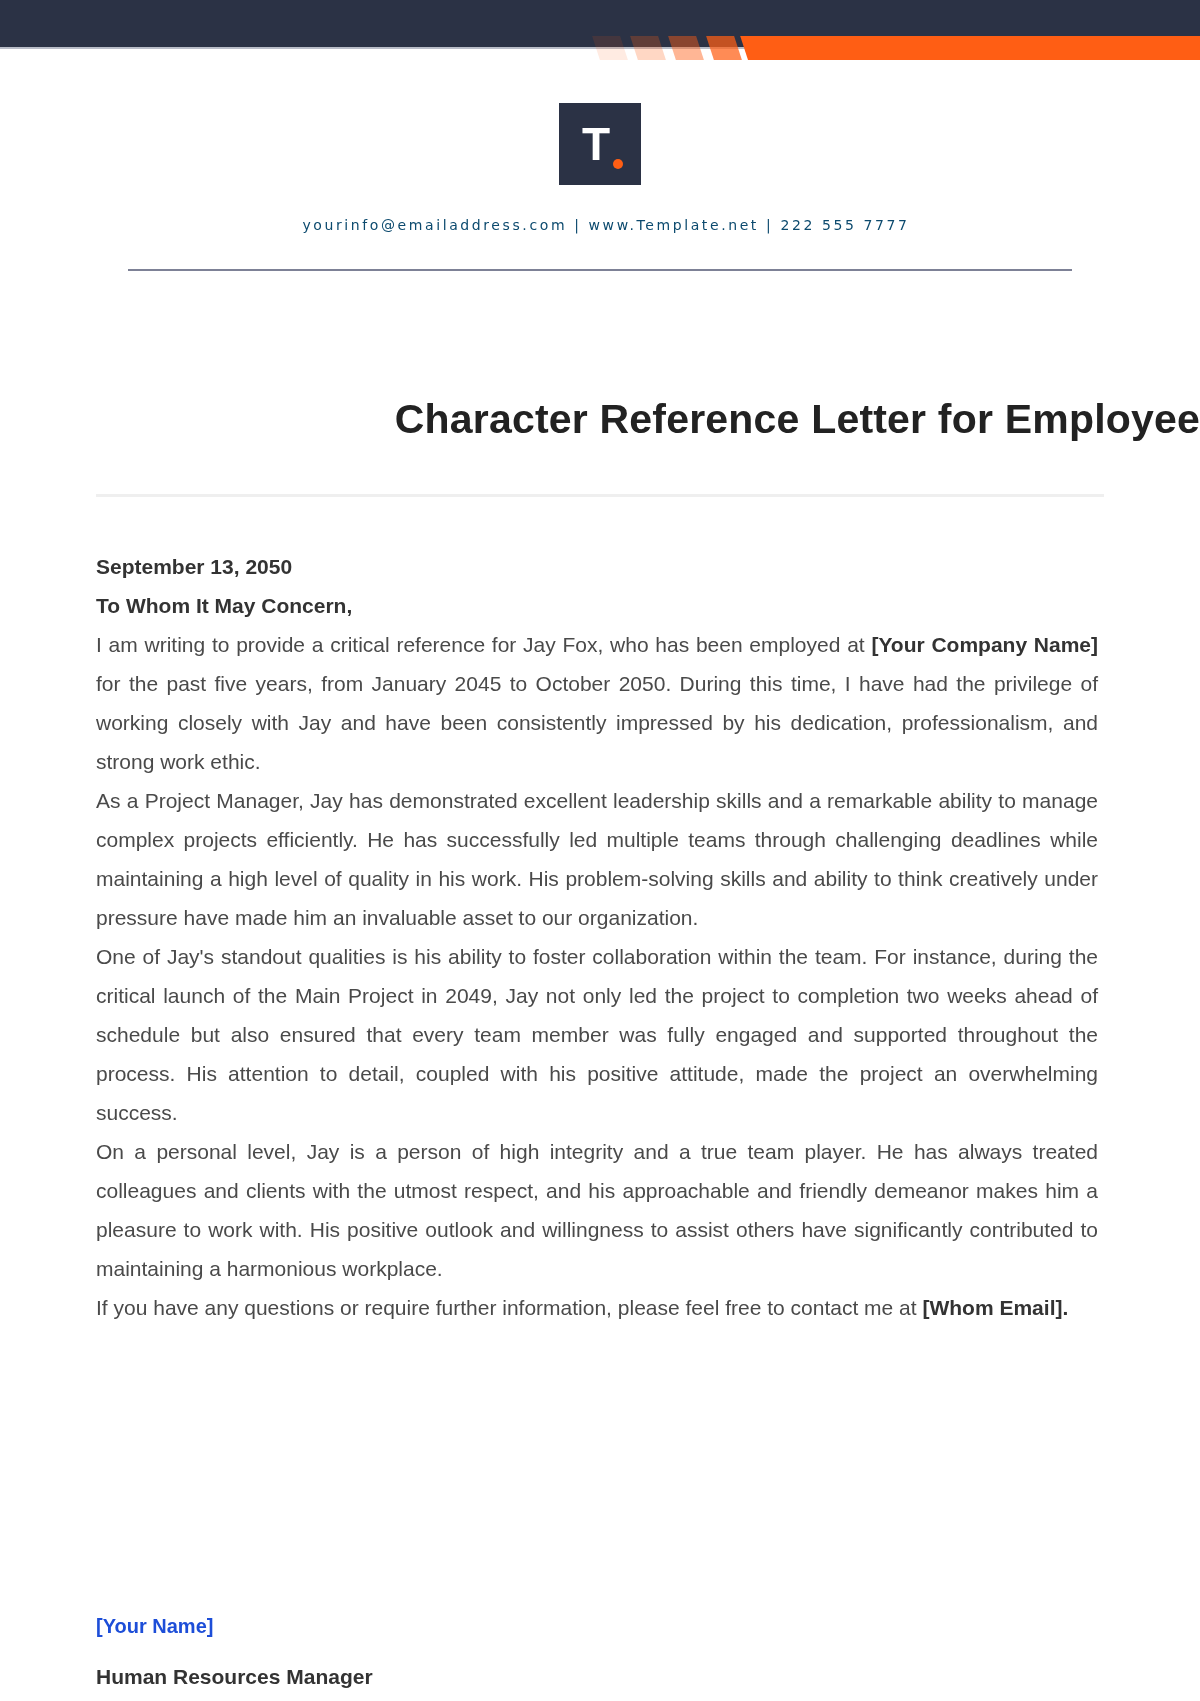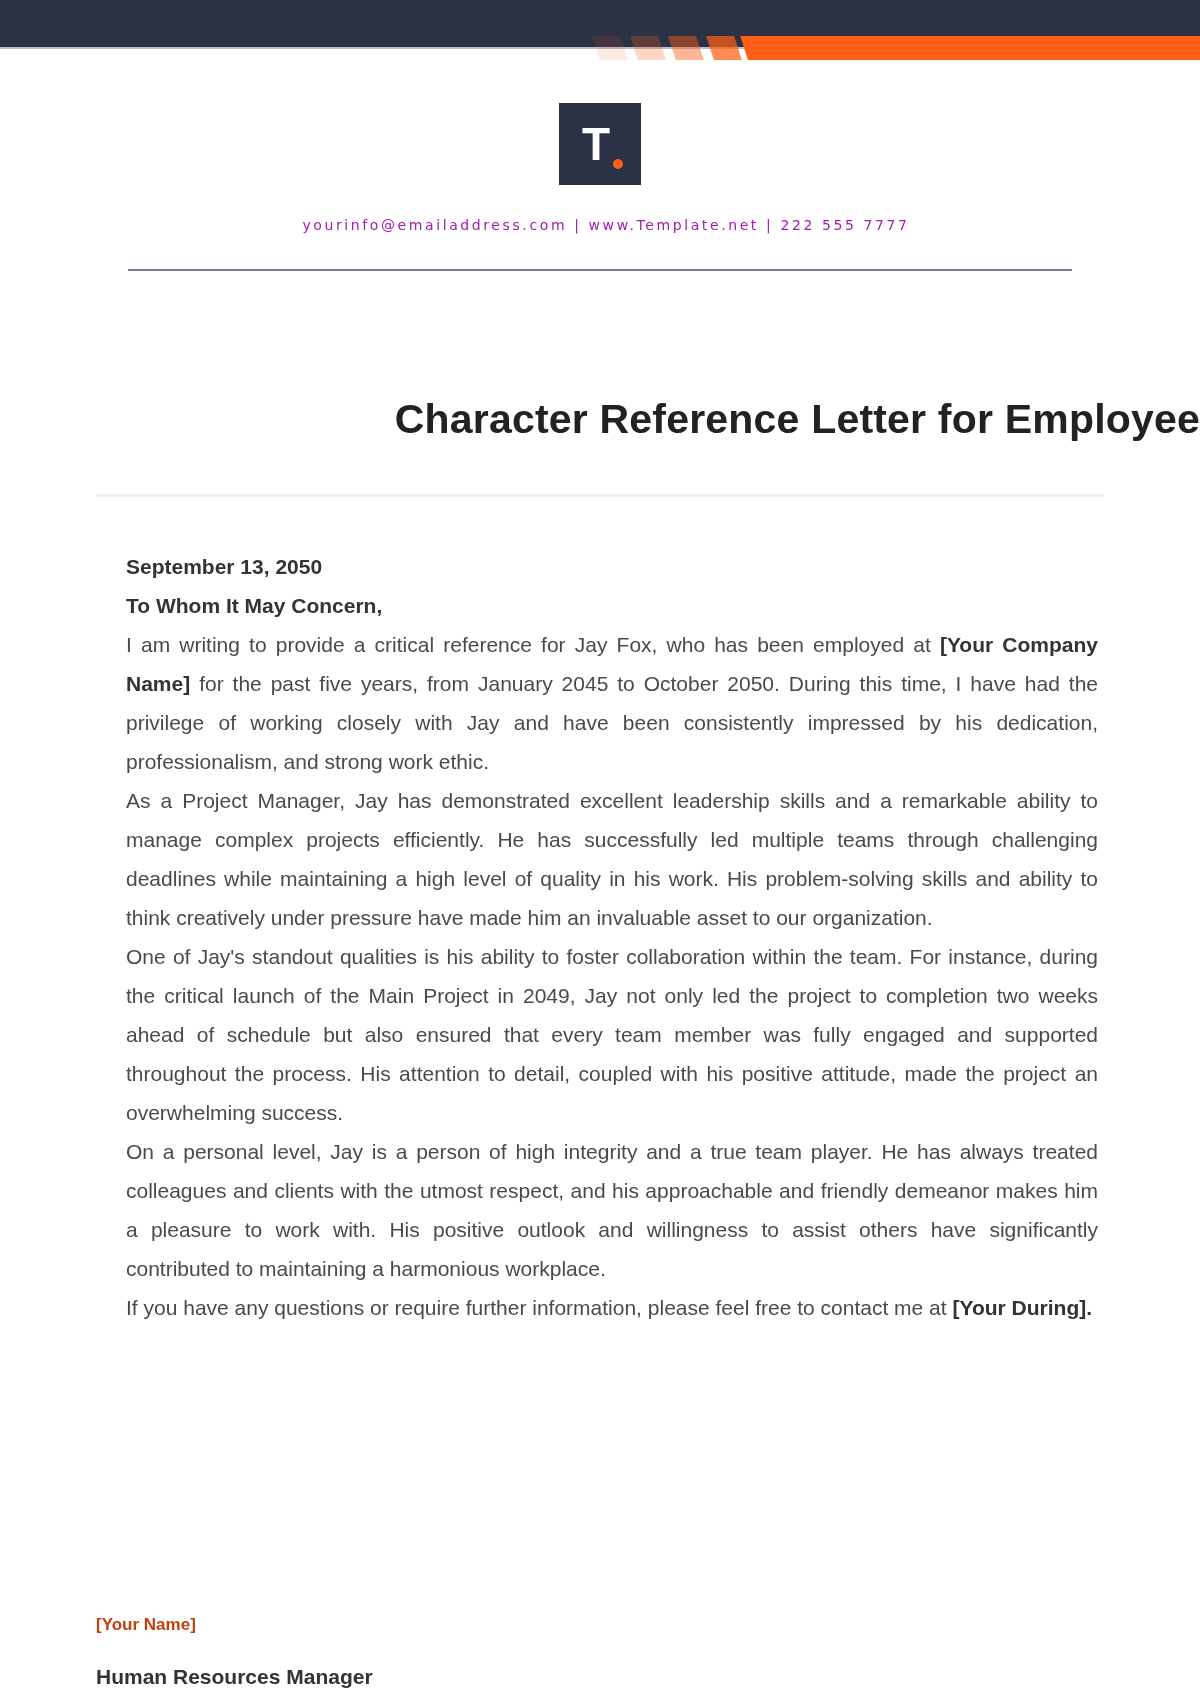--- a/index.html
+++ b/index.html
@@ -13,32 +13,32 @@
   .stripe { position: absolute; top: 36px; width: 28px; height: 24px; transform: skewX(18deg); }
   .stripe.s1 { left: 596px; background: rgba(255,94,20,0.12); }
   .stripe.s2 { left: 634px; background: rgba(255,94,20,0.25); }
   .stripe.s3 { left: 672px; background: rgba(255,94,20,0.45); }
   .stripe.s4 { left: 710px; background: rgba(255,94,20,0.72); }
 
   .logo { position: absolute; left: 559px; top: 103px; width: 82px; height: 82px; background: #2b3245; }
   .logo-letter { position: absolute; left: 0; top: 0; width: 82px; height: 82px; color: #ffffff; font-family: "Liberation Sans", sans-serif; font-weight: bold; font-size: 46px; line-height: 82px; text-align: center; padding-right: 8px; }
   .logo-dot { position: absolute; left: 54px; top: 56px; width: 10px; height: 10px; border-radius: 50%; background: #ff5e14; }
 
-  .contact { position: absolute; left: 0; top: 217px; width: 1200px; text-align: center; font-family: "DejaVu Sans", sans-serif; font-size: 14px; letter-spacing: 2.6px; color: #a21caf; padding-left: 12px; }
+  .contact { position: absolute; left: 0; top: 217px; width: 1200px; text-align: center; font-family: "DejaVu Sans", sans-serif; font-size: 14px; letter-spacing: 2.6px; color: #0c4a6e; padding-left: 12px; }
 
   .divider-1 { position: absolute; left: 128px; top: 269px; width: 944px; height: 2px; background: #7d8196; }
   .title { position: absolute; left: 0; top: 396px; width: 1200px; text-align: right; font-family: "Liberation Sans", sans-serif; font-weight: bold; font-size: 41px; color: #222222; letter-spacing: 0.2px; }
   .divider-2 { position: absolute; left: 96px; top: 494px; width: 1008px; height: 3px; background: #efefef; }
 
   .letter { position: absolute; left: 96px; top: 547px; width: 1002px; font-family: "Liberation Sans", sans-serif; font-size: 21px; line-height: 39px; color: #4a4a4a; }
-  .letter p { text-align: justify; margin-left: 30px; }
+  .letter p { text-align: justify; }
   .bold { font-weight: bold; color: #333333; }
   .date, .salutation { font-weight: bold; color: #333333; }
   .closing { margin-top: 0; }
-  .sig-name { position: absolute; left: 96px; top: 1615px; font-family: "Liberation Sans", sans-serif; font-size: 17px; font-weight: bold; color: #c2410c; }
+  .sig-name { position: absolute; left: 96px; top: 1615px; font-family: "Liberation Sans", sans-serif; font-size: 20px; font-weight: bold; color: #1d4ed8; }
   .sig-title { position: absolute; left: 96px; top: 1665px; font-family: Liberation Sans, sans-serif; font-size: 21px; font-weight: bold; color: #333333; }
 </style>
 </head>
 <body>
 
 <div class="top-bar"></div>
 <div class="top-bar-shadow"></div>
 <div class="stripe s1"></div>
 <div class="stripe s2"></div>
 <div class="stripe s3"></div>
@@ -57,17 +57,17 @@
 <h1 class="title">Character Reference Letter for Employee</h1>
 <div class="divider-2"></div>
 
 <div class="letter">
   <p class="date">September 13, 2050</p>
   <p class="salutation">To Whom It May Concern,</p>
   <p><span>I am writing to provide a critical reference for Jay Fox, who has been employed at </span><span class="bold">[Your Company Name]</span><span> for the past five years, from January 2045 to October 2050. During this time, I have had the privilege of working closely with Jay and have been consistently impressed by his dedication, professionalism, and strong work ethic.</span></p>
   <p>As a Project Manager, Jay has demonstrated excellent leadership skills and a remarkable ability to manage complex projects efficiently. He has successfully led multiple teams through challenging deadlines while maintaining a high level of quality in his work. His problem-solving skills and ability to think creatively under pressure have made him an invaluable asset to our organization.</p>
   <p>One of Jay's standout qualities is his ability to foster collaboration within the team. For instance, during the critical launch of the Main Project in 2049, Jay not only led the project to completion two weeks ahead of schedule but also ensured that every team member was fully engaged and supported throughout the process. His attention to detail, coupled with his positive attitude, made the project an overwhelming success.</p>
   <p>On a personal level, Jay is a person of high integrity and a true team player. He has always treated colleagues and clients with the utmost respect, and his approachable and friendly demeanor makes him a pleasure to work with. His positive outlook and willingness to assist others have significantly contributed to maintaining a harmonious workplace.</p>
-  <p><span>If you have any questions or require further information, please feel free to contact me at </span><span class="bold">[Your During].</span></p>
+  <p><span>If you have any questions or require further information, please feel free to contact me at </span><span class="bold">[Whom Email].</span></p>
 </div>
 
 <div class="sig-name">[Your Name]</div>
 <div class="sig-title">Human Resources Manager</div>
 
 </body></html>

